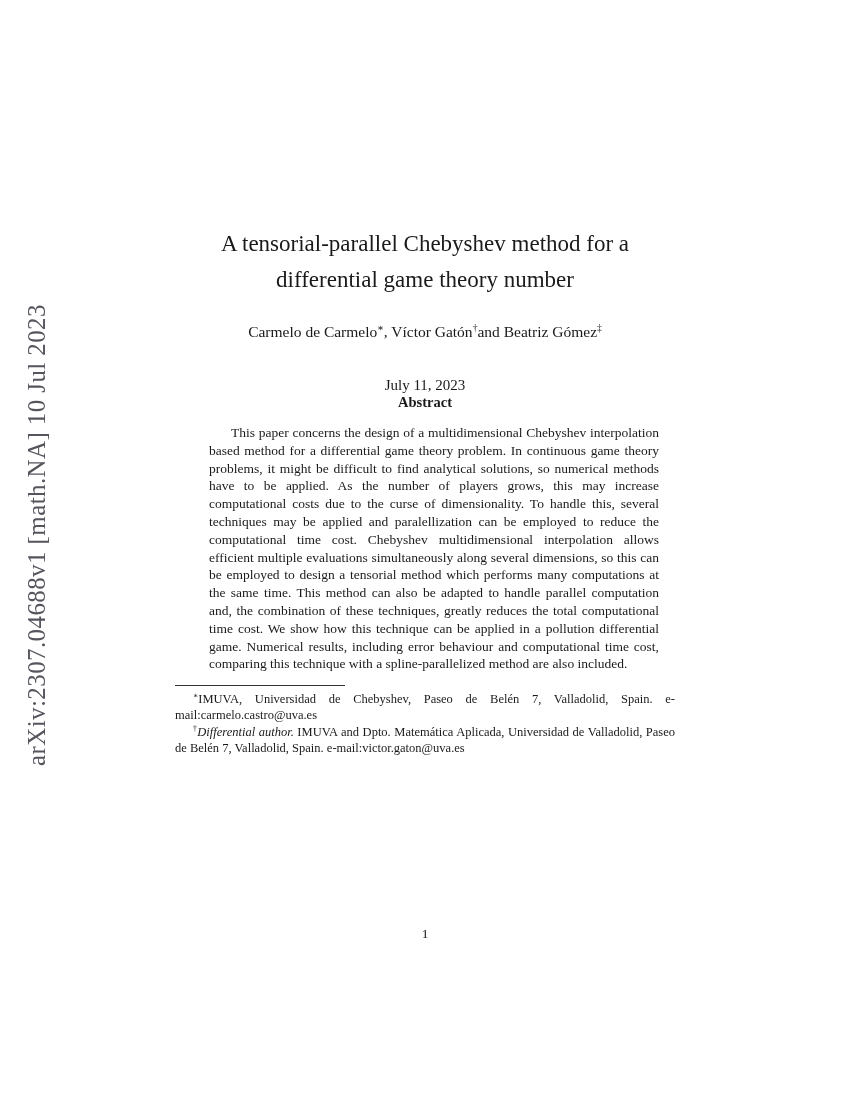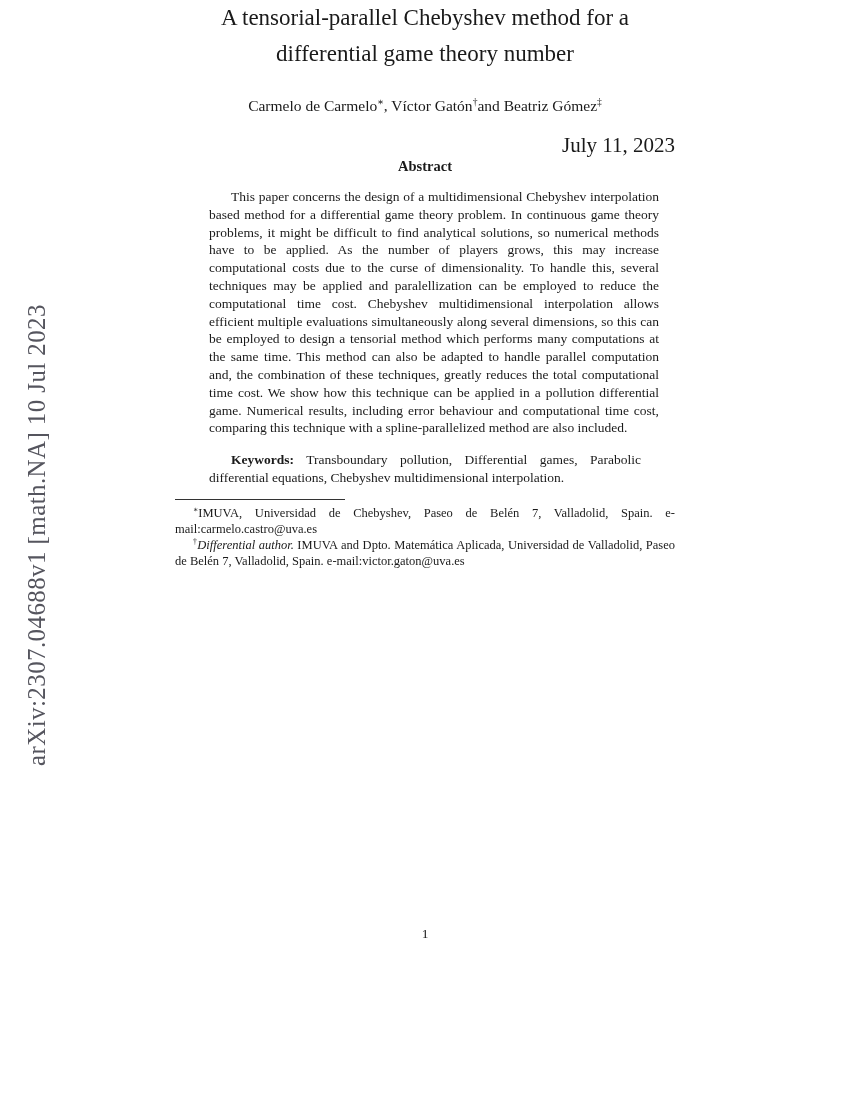--- a/index.html
+++ b/index.html
@@ -38,40 +38,41 @@
   }
   
   .content {
     position: absolute;
     left: 175px;
     top: 0;
     width: 500px;
   }
   .title {
     margin: 0;
+    padding-top: 226px;
     text-align: center;
     font-weight: 400;
     font-size: 23px;
     line-height: 36px;
   }
   .authors {
     margin-top: 24px;
     text-align: center;
     font-size: 15.5px;
     line-height: 20px;
   }
   .authors sup, .footnote sup {
     font-size: 0.62em;
     vertical-align: super;
     line-height: 0;
   }
   .date {
-    margin-top: 17px;
-    text-align: right;
-    font-size: 21px;
+    margin-top: 35px;
+    text-align: center;
+    font-size: 15px;
   }
   .abstract-heading {
     text-align: center;
     font-weight: bold;
     font-size: 14.5px;
   }
   .abstract-body {
     margin: 13px 16px 0 34px;
     text-align: justify;
     font-size: 13.5px;
@@ -135,21 +136,20 @@
     <div class="authors">
       <span><span>Carmelo de Carmelo</span><sup>∗</sup></span><span><span>, Víctor Gatón</span><sup>†</sup></span><span><span>and Beatriz Gómez</span><sup>‡</sup></span>
     </div>
 
     <div class="date">July 11, 2023</div>
 
     <div class="abstract-heading">Abstract</div>
 
     <p class="abstract-body">This paper concerns the design of a multidimensional Chebyshev interpolation based method for a differential game theory problem. In continuous game theory problems, it might be difficult to find analytical solutions, so numerical methods have to be applied. As the number of players grows, this may increase computational costs due to the curse of dimensionality. To handle this, several techniques may be applied and paralellization can be employed to reduce the computational time cost. Chebyshev multidimensional interpolation allows efficient multiple evaluations simultaneously along several dimensions, so this can be employed to design a tensorial method which performs many computations at the same time. This method can also be adapted to handle parallel computation and, the combination of these techniques, greatly reduces the total computational time cost. We show how this technique can be applied in a pollution differential game. Numerical results, including error behaviour and computational time cost, comparing this technique with a spline-parallelized method are also included.</p>
 
-    <p class="keywords"><span class="kw-label">Keywords:</span><span> Transboundary pollution, Differential games, Parabolic differential equations, Chebyshev multidimensional interpolation.</span></p>
 
     <div class="footnote-rule"></div>
 
     <div class="footnotes">
       <p class="footnote"><sup>∗</sup><span class="fn-italic"></span><span>IMUVA, Universidad de Chebyshev, Paseo de Belén 7, Valladolid, Spain. e-mail:carmelo.castro@uva.es</span></p>
       <p class="footnote"><sup>†</sup><span class="fn-italic">Differential author.</span><span>  IMUVA and Dpto.  Matemática Aplicada, Universidad de Valladolid, Paseo de Belén 7, Valladolid, Spain. e-mail:victor.gaton@uva.es</span></p>
     </div>
 
   </div>
 

